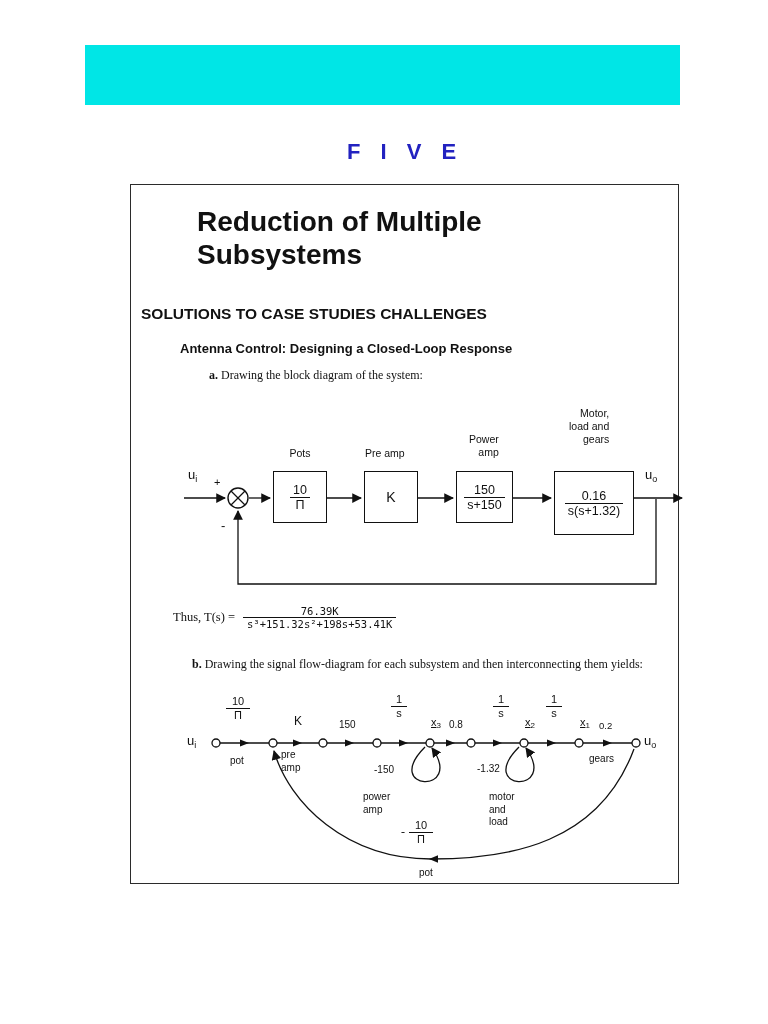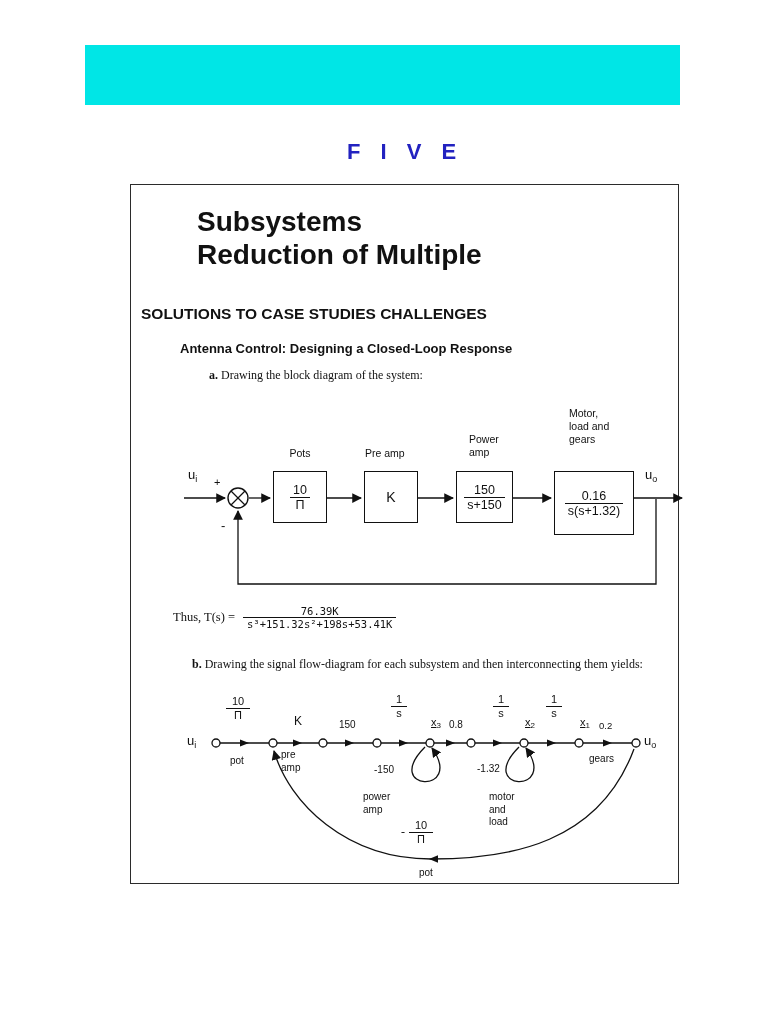--- a/index.html
+++ b/index.html
@@ -27,21 +27,21 @@
   .bd svg, .sf svg { position:absolute; left:0; top:0; overflow:visible; }
   .block { position:absolute; border:1.5px solid #111; background:#fff; box-sizing:border-box;
     display:flex; align-items:center; justify-content:center; text-align:center; font-size:12.5px; }
   .b1 { left:142px; top:70px; width:54px; height:52px; }
   .b2 { left:233px; top:70px; width:54px; height:52px; font-size:14px; }
   .b3 { left:325px; top:70px; width:57px; height:52px; }
   .b4 { left:423px; top:70px; width:80px; height:64px; }
   .frac { display:inline-block; text-align:center; }
   .frac .num { display:block; border-bottom:1px solid #111; padding:0 3px; }
   .frac .den { display:block; padding:0 3px; }
-  .blabel { position:absolute; font-size:10.5px; line-height:13px; }
+  .blabel { position:absolute; font-size:10.5px; line-height:13px;text-align:right; }
   .pre { white-space:pre-line; }
   .lbl-pots { left:142px; top:46px; width:54px; text-align:center; }
   .lbl-preamp { left:234px; top:46px; }
   .lbl-poweramp { left:338px; top:32px; }
   .lbl-motor { left:438px; top:6px; }
   .io { position:absolute; font-size:13px; }
   .io sub, .sf-sig sub { font-size:9px; vertical-align:-3px; }
   .ui-label { left:57px; top:66px; }
   .plus-label { left:83px; top:75px; font-size:11px; }
   .minus-label { left:90px; top:117px; font-size:13px; }
@@ -70,22 +70,22 @@
 </head>
 <body>
 
 <div class="banner"></div>
 
 <div class="chapter">F I V E</div>
 
 <div class="pagebox">
 
   <div class="title">
+    <div>Reduction of Multiple</div>
     <div>Subsystems</div>
-    <div>Reduction of Multiple</div>
   </div>
 
   <div class="section">SOLUTIONS TO CASE STUDIES CHALLENGES</div>
   <div class="subsection">Antenna Control: Designing a Closed-Loop Response</div>
 
   <div class="item item-a">
     <b>a.</b><span> Drawing the block diagram of the system:</span>
   </div>
 
   <div class="bd">

